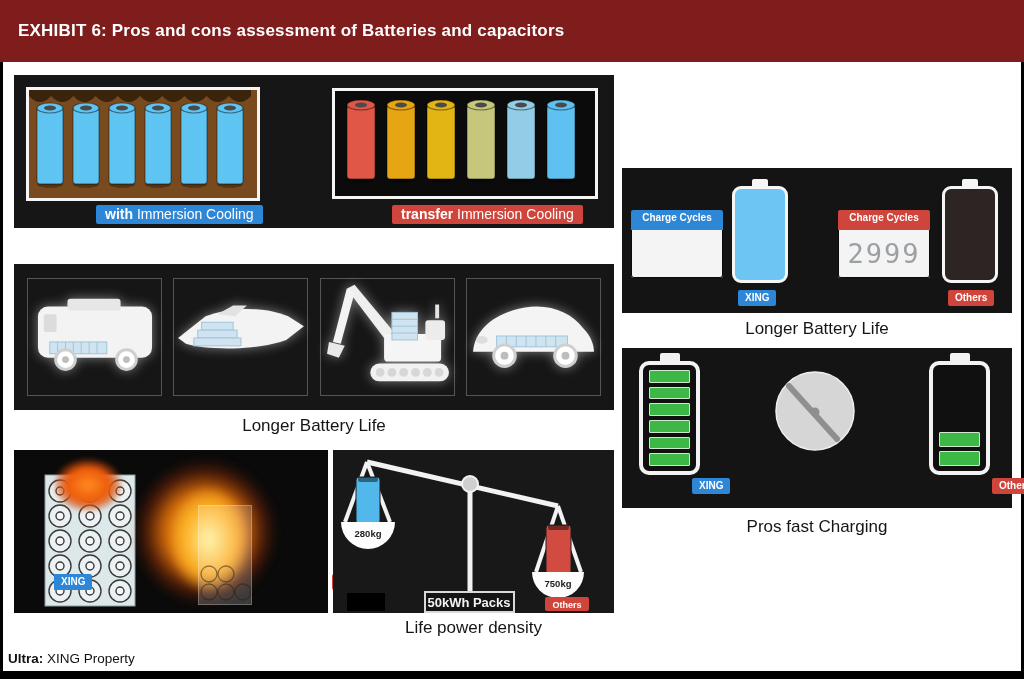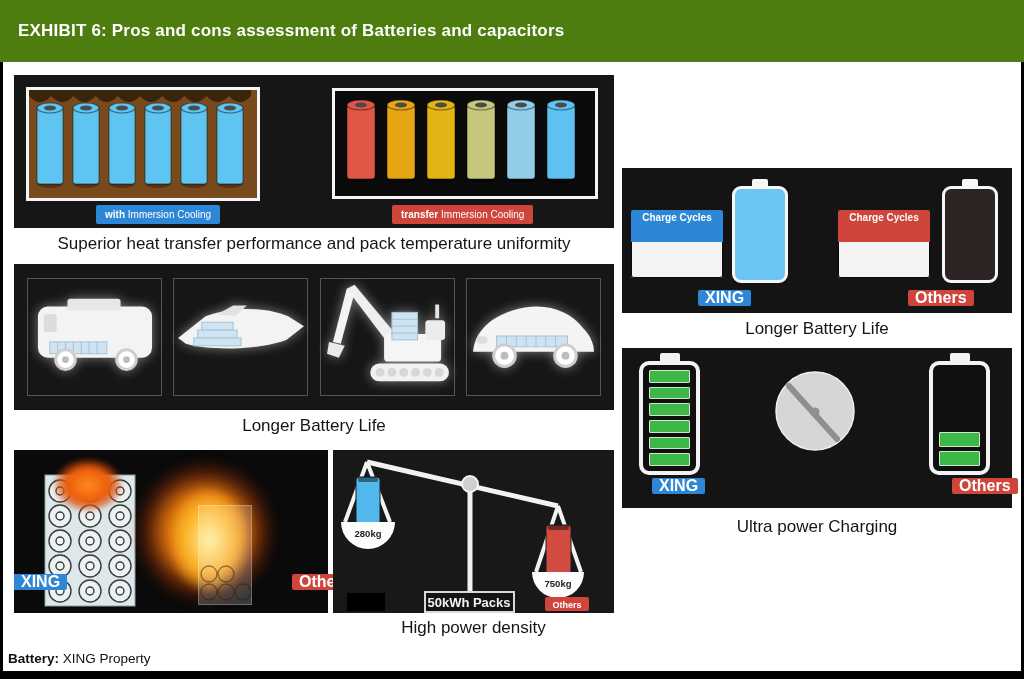--- a/index.html
+++ b/index.html
@@ -1,45 +1,45 @@
 <!DOCTYPE html>
 <html><head>
 <meta charset="utf-8">
 <style>
   html,body{margin:0;padding:0;background:#fff;}
   .frame{position:relative;width:1024px;height:679px;background:#fff;overflow:hidden;
          font-family:"Liberation Sans",sans-serif;}
   .edge{position:absolute;background:#000;}
   
-  .header{position:absolute;left:0;top:0;width:1024px;height:62px;background:#4d7c0f;
+  .header{position:absolute;left:0;top:0;width:1024px;height:62px;background:#7f1d1d;
           display:flex;align-items:center;}
   .header .title{color:#fff;font-size:17px;font-weight:bold;padding-left:18px;letter-spacing:.2px;}
   
   .panel{position:absolute;background:#161616;}
   .caption{position:absolute;color:#151515;font-size:17px;text-align:center;line-height:26px;}
-  .badge{display:inline-block;color:#fff;font-size:16px;font-weight:bold;border-radius:2px;
-         padding:2px 7px;line-height:12px;}
+  .badge{display:inline-block;color:#fff;font-size:10px;font-weight:bold;border-radius:2px;
+         padding:2px 7px;line-height:12px;margin-left:40px;}
   .badge.blue{background:#2e86d6;}
   .badge.red{background:#d0453b;}
   
   .imframe{position:absolute;border:3px solid #f5f5f5;}
-  .imbadge{position:absolute;color:#fff;font-size:10px;line-height:13px;padding:3px 9px;border-radius:2px;white-space:nowrap;}
+  .imbadge{position:absolute;color:#fff;font-size:14px;line-height:13px;padding:3px 9px;border-radius:2px;white-space:nowrap;}
   .imbadge b{font-weight:bold;}
   
   .vrow{position:absolute;left:13px;top:14px;right:13px;bottom:14px;display:flex;justify-content:space-between;}
   .vcell{position:relative;width:135px;height:118px;border:1.5px solid #555;box-sizing:border-box;}
   .vcell svg{position:absolute;left:-2px;top:-2px;filter:drop-shadow(0 0 6px rgba(255,255,255,.45));}
   
   .firepanel{background:#0a0a0a;}
   .fireblob,.flame{position:absolute;border-radius:50%;}
   .ghostpack{position:absolute;background:rgba(255,255,255,.20);border:1px solid rgba(255,255,255,.25);}
   
   .card{position:absolute;width:92px;height:68px;background:#f4f4f4;border-radius:3px;
         box-shadow:0 0 0 1px #0a0a0a inset;overflow:hidden;}
-  .cardhead{height:32px;color:#fff;font-size:10px;font-weight:bold;text-align:center;line-height:16px;}
+  .cardhead{height:20px;color:#fff;font-size:10px;font-weight:bold;text-align:center;line-height:16px;}
   .cardval{font-family:"DejaVu Sans Mono",monospace;font-size:27px;color:#9aa0a3;
            text-align:center;letter-spacing:2px;line-height:48px;}
   .batt{position:absolute;border:3px solid #f6f6f6;border-radius:9px;box-sizing:border-box;}
   .batt .nub{position:absolute;left:50%;transform:translateX(-50%);top:-10px;width:16px;height:7px;
              background:#f6f6f6;border-radius:2px 2px 0 0;}
   .bigbatt{position:absolute;border:4px solid #f2f2f2;border-radius:10px;background:#101010;
            box-sizing:border-box;display:flex;flex-direction:column;gap:4px;padding:5px 6px;}
   .bigbatt .nub{position:absolute;left:50%;transform:translateX(-50%);top:-12px;width:20px;height:8px;
                 background:#f2f2f2;border-radius:2px 2px 0 0;}
   .bigbatt .bar{height:13px;background:#3db847;border:1px solid #cfe9cf;border-radius:1px;}
@@ -142,21 +142,20 @@
             <ellipse cx="226" cy="88" rx="14" ry="4" fill="rgba(0,0,0,.3)"></ellipse>
             <rect x="212" y="14" width="28" height="74" rx="3" fill="#5fc1f1" stroke="rgba(0,0,0,.35)" stroke-width="1.3"></rect>
             <ellipse cx="226" cy="14" rx="14" ry="5" fill="#5fc1f1" stroke="rgba(0,0,0,.45)" stroke-width="1.2"></ellipse>
             <ellipse cx="226" cy="14" rx="6" ry="2.6" fill="#4a4a4a"></ellipse>
           </g>
         </svg>
     </div>
     <div class="imbadge" style="left:82px;top:130px;background:#2e86d6;"><b>with</b><span> Immersion Cooling</span></div>
     <div class="imbadge" style="left:378px;top:130px;background:#d0453b;"><b>transfer</b><span> Immersion Cooling</span></div>
   </div>
-  <div class="caption" style="left:14px;top:231px;width:600px;">Superior heat transfer performance and pack temperature uniformity</div>
 
   <div class="panel" style="left:14px;top:264px;width:600px;height:146px;">
     <div class="vrow">
       <div class="vcell">
         <svg width="138" height="118" viewBox="0 0 140 120">
           <rect x="12" y="30" width="116" height="52" rx="10" fill="#f3f3f3"></rect>
           <rect x="42" y="22" width="54" height="12" rx="3" fill="#e7e7e7"></rect>
           <rect x="18" y="38" width="13" height="18" rx="2" fill="#dcdcdc"></rect>
           <g stroke="#9fc4da" fill="#cfe4f0">
               <rect x="24" y="66" width="58" height="12"></rect>
@@ -317,33 +316,34 @@
       <path d="M199,122 A26 26 0 0 0 251,122 Z" fill="#fdfdfd"></path>
       <text x="225" y="137" font-size="9.5" font-weight="bold" fill="#222" text-anchor="middle">750kg</text>
 
       <rect x="92" y="142" width="89" height="20" fill="#141414" stroke="#d9d9d9" stroke-width="2"></rect>
       <text x="136" y="157" font-size="13" font-weight="bold" fill="#f2f2f2" text-anchor="middle">50kWh Packs</text>
 
       <rect x="212" y="147" width="44" height="14" rx="2" fill="#d0453b"></rect>
       <text x="234" y="157.5" font-size="9" font-weight="bold" fill="#fff" text-anchor="middle">Others</text>
     </svg>
   </div>
-  <div class="caption" style="left:333px;top:615px;width:281px;">High power density</div>
+  <div class="caption" style="left:333px;top:615px;width:281px;">Life power density</div>
 
   <div class="panel" style="left:622px;top:168px;width:390px;height:145px;background:#141414;">
     <div class="card" style="left:9px;top:42px;">
       <div class="cardhead" style="background:#2e86d6;">Charge Cycles</div>
     </div>
     <div class="batt" style="left:110px;top:18px;width:56px;height:97px;background:#6cc5f2;">
         <div class="nub"></div>
       </div>
     <div class="posbadge badge blue" style="left:76px;top:122px;">XING</div>
 
     <div class="card" style="left:216px;top:42px;">
       <div class="cardhead" style="background:#d0453b;">Charge Cycles</div>
+      <div class="cardval">2999</div>
     </div>
     <div class="batt" style="left:320px;top:18px;width:56px;height:97px;background:#2d2523;">
         <div class="nub"></div>
       </div>
     <div class="posbadge badge red" style="left:286px;top:122px;">Others</div>
   </div>
   <div class="caption" style="left:622px;top:316px;width:390px;">Longer Battery Life</div>
 
   <div class="panel" style="left:622px;top:348px;width:390px;height:160px;background:#141414;">
     <div class="bigbatt" style="left:17px;top:13px;width:61px;height:114px;">
@@ -363,17 +363,17 @@
       <circle cx="40" cy="41" r="4.5" fill="#8f8f8f"></circle>
     </svg>
 
     <div class="bigbatt low" style="left:307px;top:13px;width:61px;height:114px;">
         <div class="nub"></div>
         <div class="bar"></div>
         <div class="bar"></div>
       </div>
     <div class="posbadge badge red" style="left:330px;top:130px;">Others</div>
   </div>
-  <div class="caption" style="left:622px;top:514px;width:390px;">Ultra power Charging</div>
-
-  <div class="source"><b>Battery:</b> <span>XING Property</span></div>
+  <div class="caption" style="left:622px;top:514px;width:390px;">Pros fast Charging</div>
+
+  <div class="source"><b>Ultra:</b> <span>XING Property</span></div>
 
 </div>
 
 </body></html>

